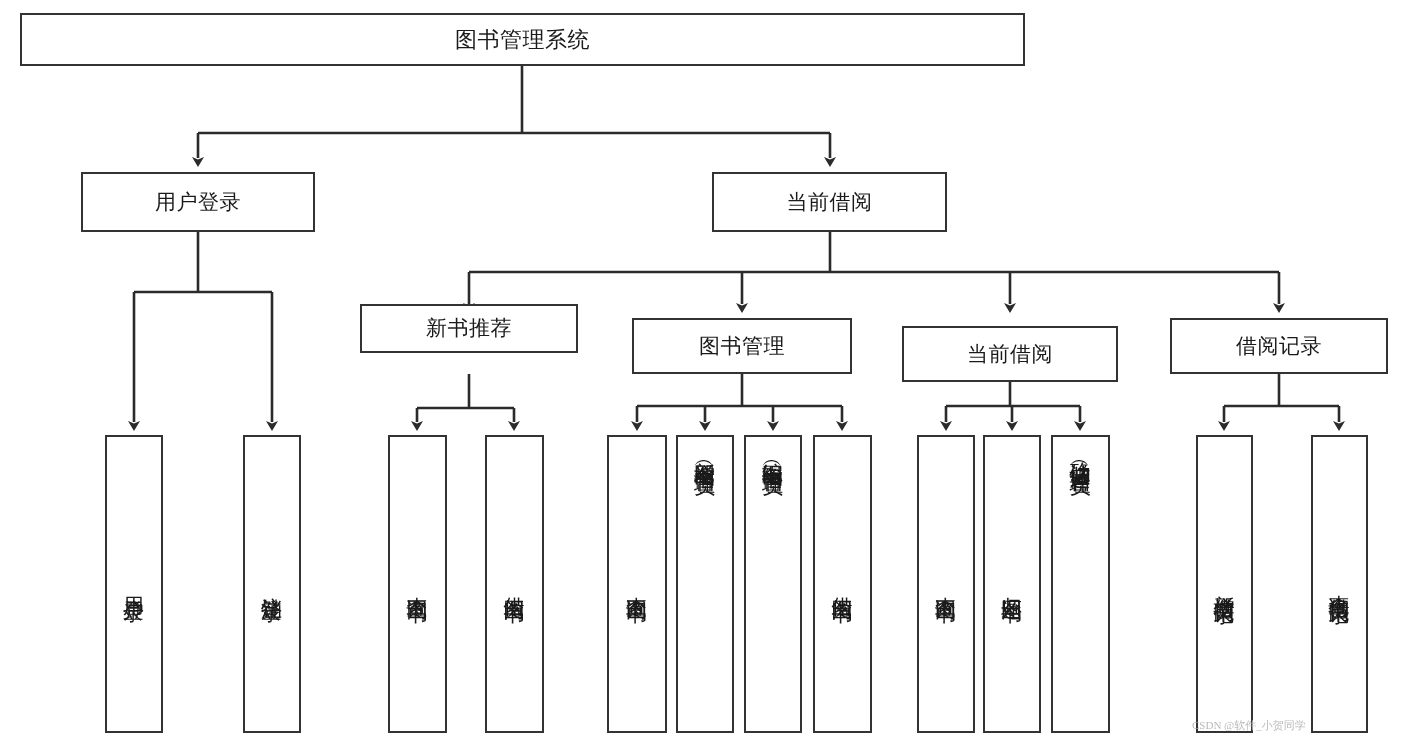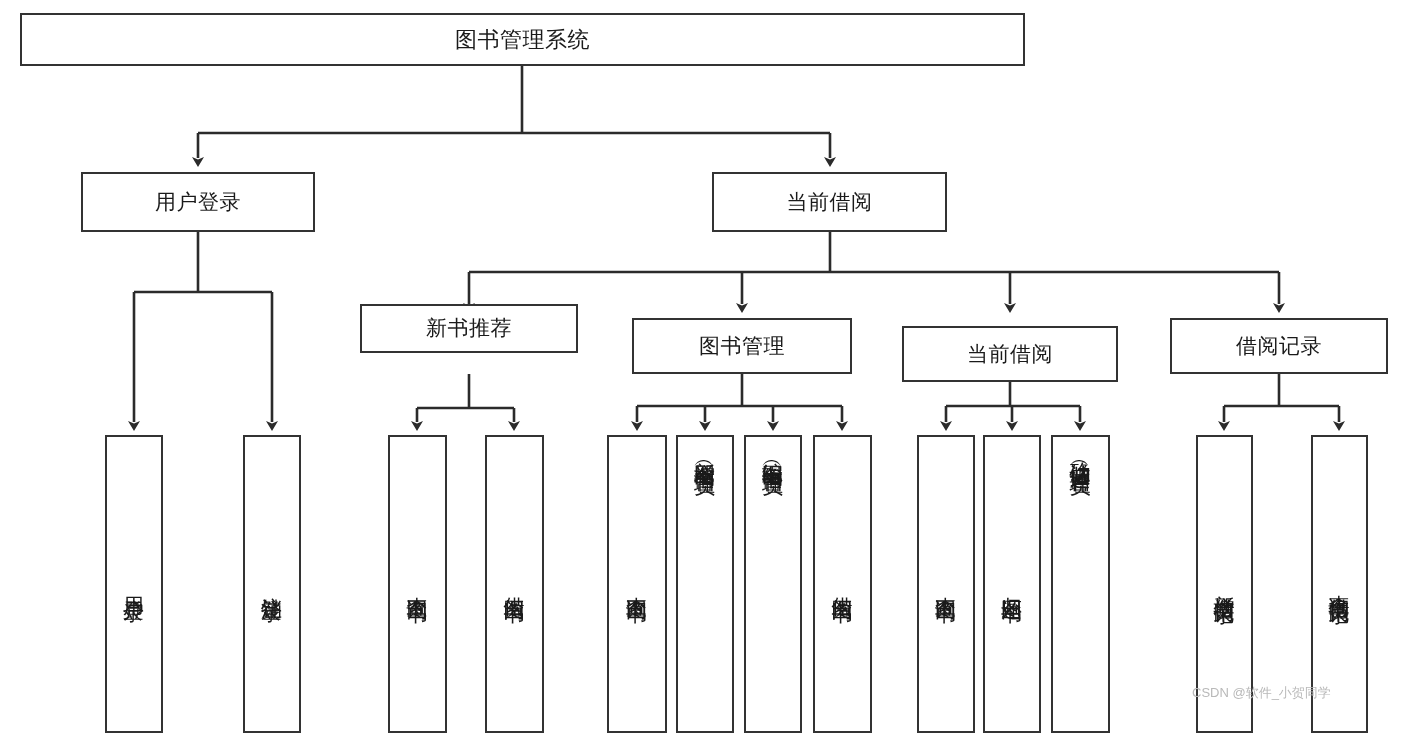--- a/index.html
+++ b/index.html
@@ -61,26 +61,26 @@
     line-height: 1.0;
     white-space: nowrap;
   }
   .node.v.mid {
     align-items: center;
     padding-top: 0;
   }
   #watermark {
     position: absolute;
     left: 1192px;
-    top: 684px;
-    font-size: 13px;
+    top: 718px;
+    font-size: 11px;
     color: #b9b9b9;
     white-space: nowrap;
     z-index: 5;
-    font-family: Liberation Sans, sans-serif;
+    font-family: Liberation Serif, serif;
   }
 </style>
 </head>
 <body>
 
 <div id="canvas">
 
   <svg id="edges" viewBox="0 0 1405 747" xmlns="http://www.w3.org/2000/svg">
     <defs>
       <marker id="arrow" markerWidth="10" markerHeight="12" refX="1" refY="6" orient="auto" markerUnits="userSpaceOnUse">

